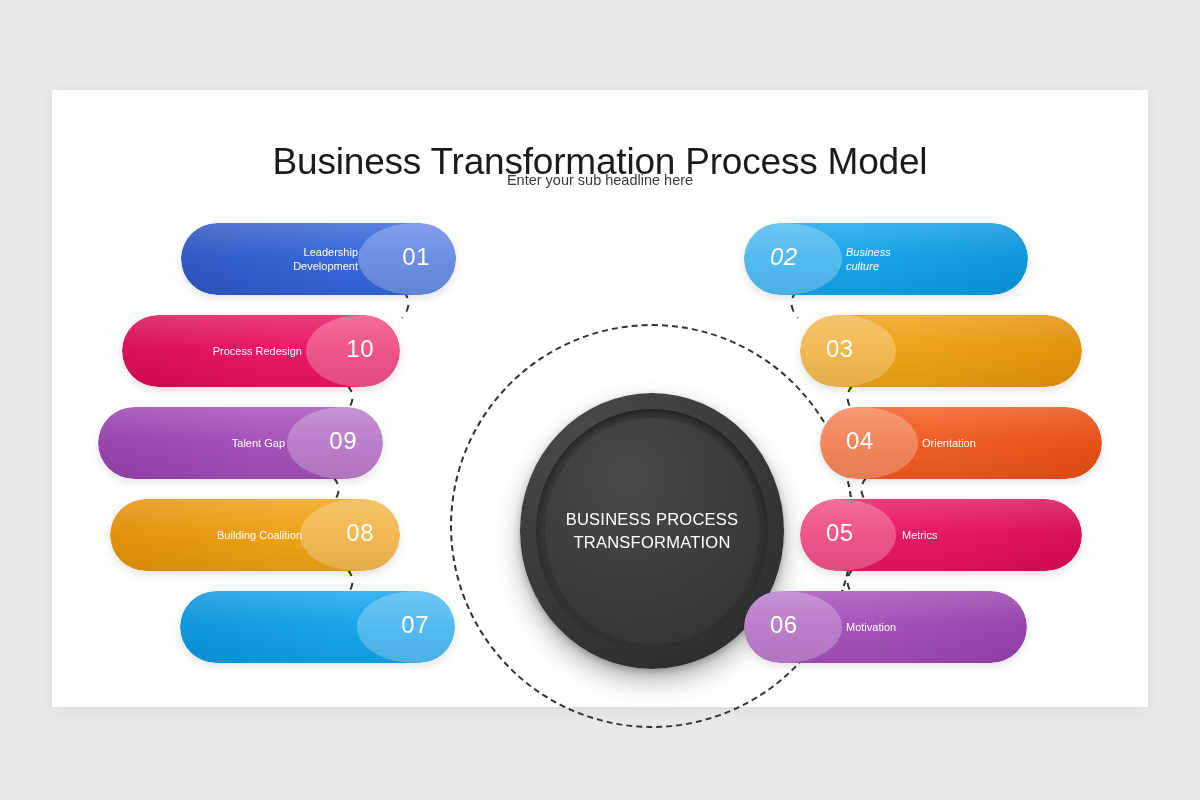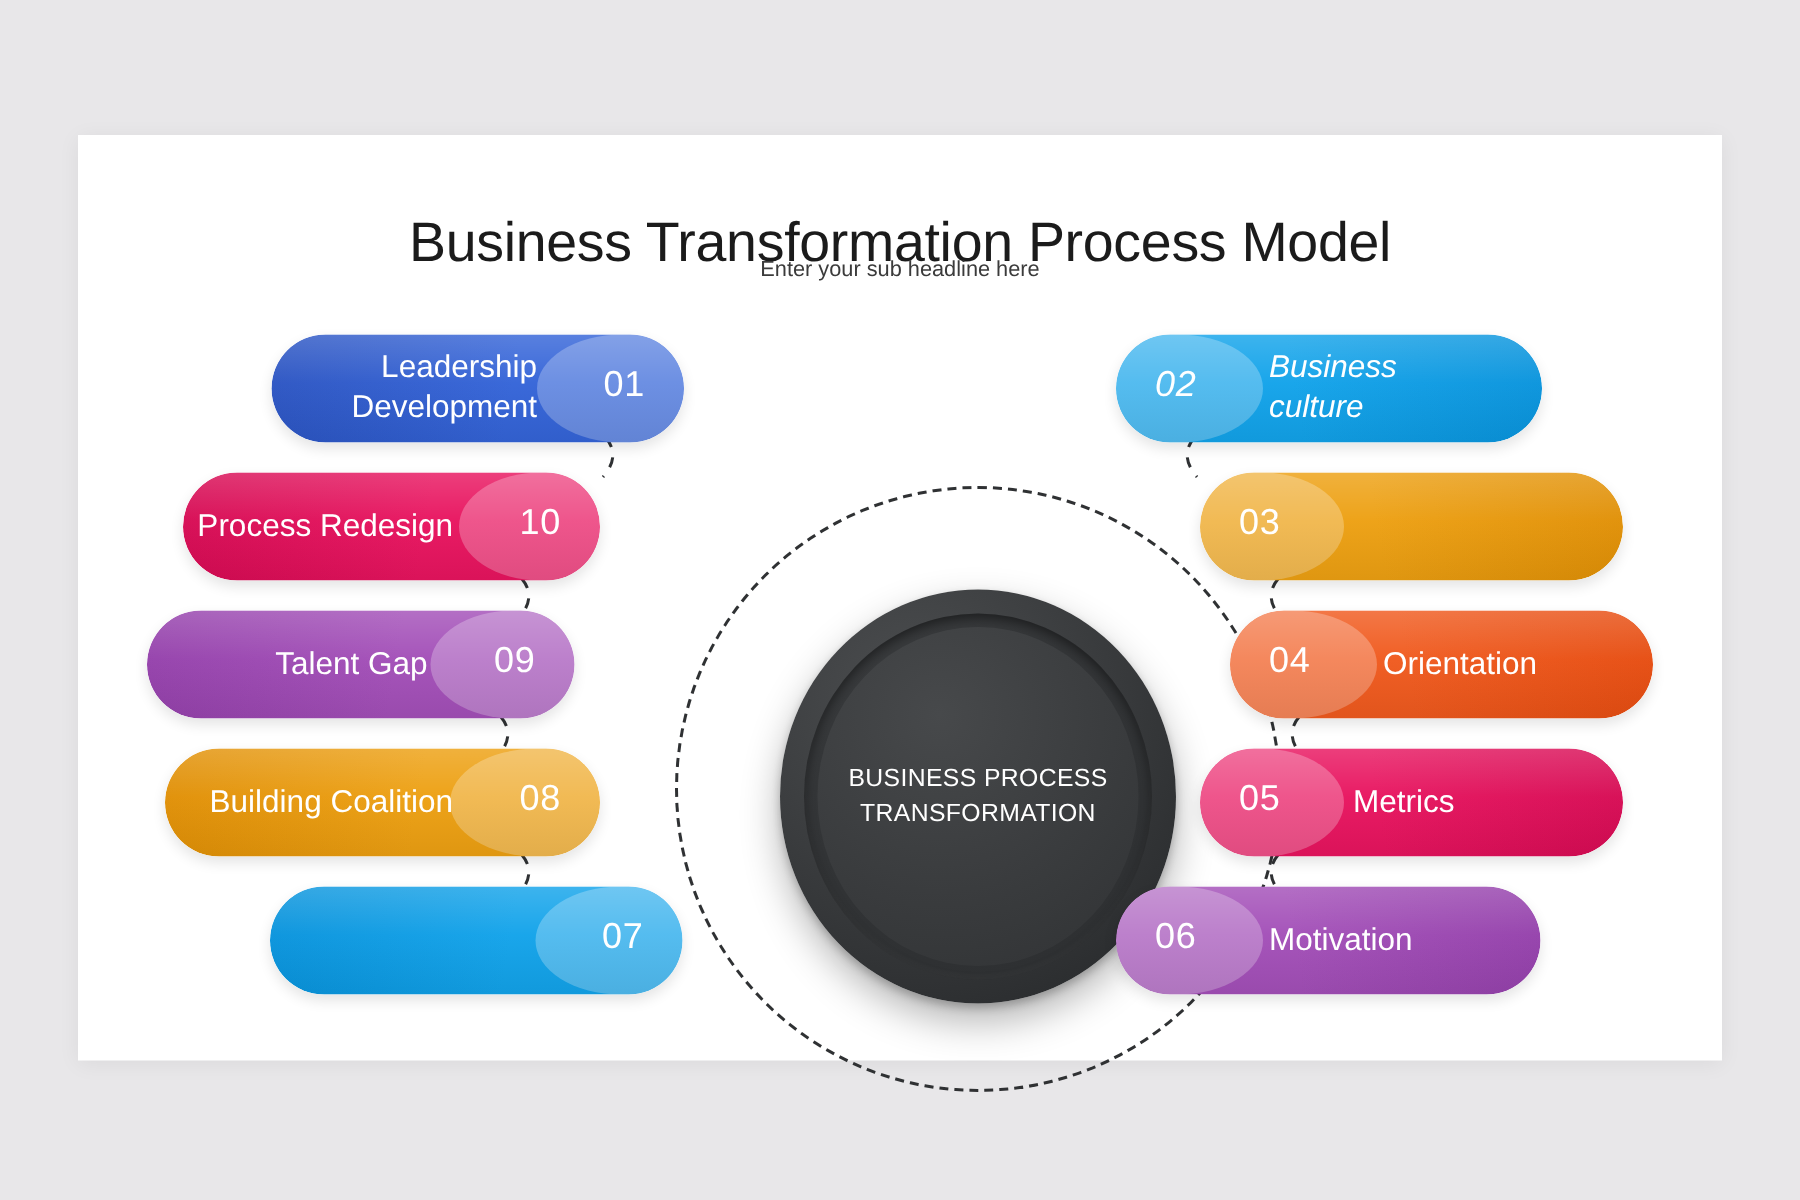--- a/index.html
+++ b/index.html
@@ -142,21 +142,21 @@
     font-size: 24px;
     letter-spacing: 0.5px;
   }
   .pill .label {
     position: absolute;
     top: 0;
     bottom: 0;
     display: flex;
     align-items: center;
     color: #ffffff;
-    font-size: 21px;
+    font-size: 11px;
     line-height: 1.28;
     white-space: pre-line;
   }
 
   
   .pill.left .pill-tint {
     right: 0;
     border-top-right-radius: 36px;
     border-bottom-right-radius: 36px;
     border-top-left-radius: 58% 50%;

